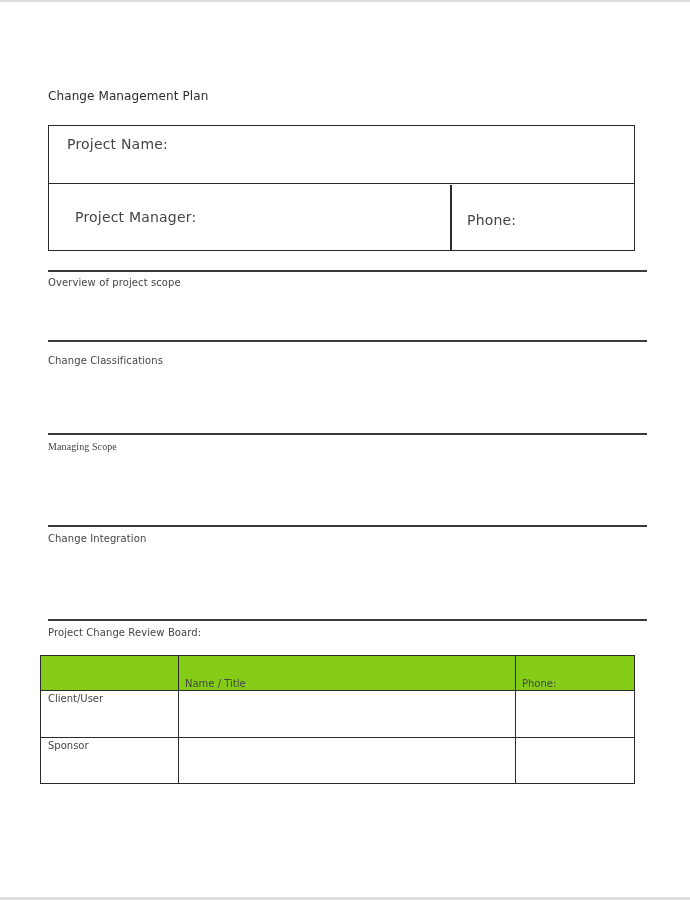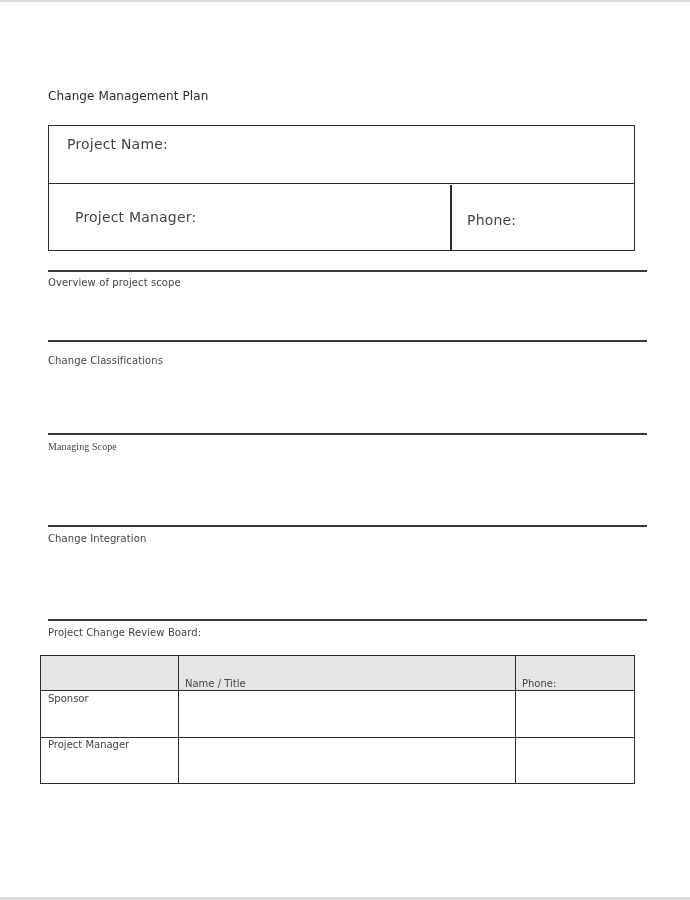--- a/index.html
+++ b/index.html
@@ -90,21 +90,21 @@
       border: 1.5px solid #2a2a2a;
       padding: 0 0 0 6px;
       font-size: 10px;
       font-weight: normal;
       color: #444444;
       text-align: left;
       vertical-align: bottom;
       white-space: nowrap;
     }
     .review-table thead th {
-      background: #e5e5e5;
+      background: #84cc16;
       height: 33px;
       padding-bottom: 1px;
     }
     .review-table tbody td {
       height: 31px;
       vertical-align: top;
       padding-top: 1px;
     }
     .review-table tbody td.role {
       padding-left: 7px;
@@ -164,25 +164,25 @@
   </colgroup>
   <thead>
     <tr>
       <th></th>
       <th>Name / Title</th>
       <th>Phone:</th>
     </tr>
   </thead>
   <tbody>
     <tr>
-      <td class="role">Sponsor</td>
+      <td class="role">Client/User</td>
       <td></td>
       <td></td>
     </tr>
     <tr>
-      <td class="role" style="padding-top:0;">Project Manager</td>
+      <td class="role">Sponsor</td>
       <td></td>
       <td></td>
     </tr>
   </tbody>
 </table>
 
 <div class="page-edge-bottom"></div>
 
 </body></html>

